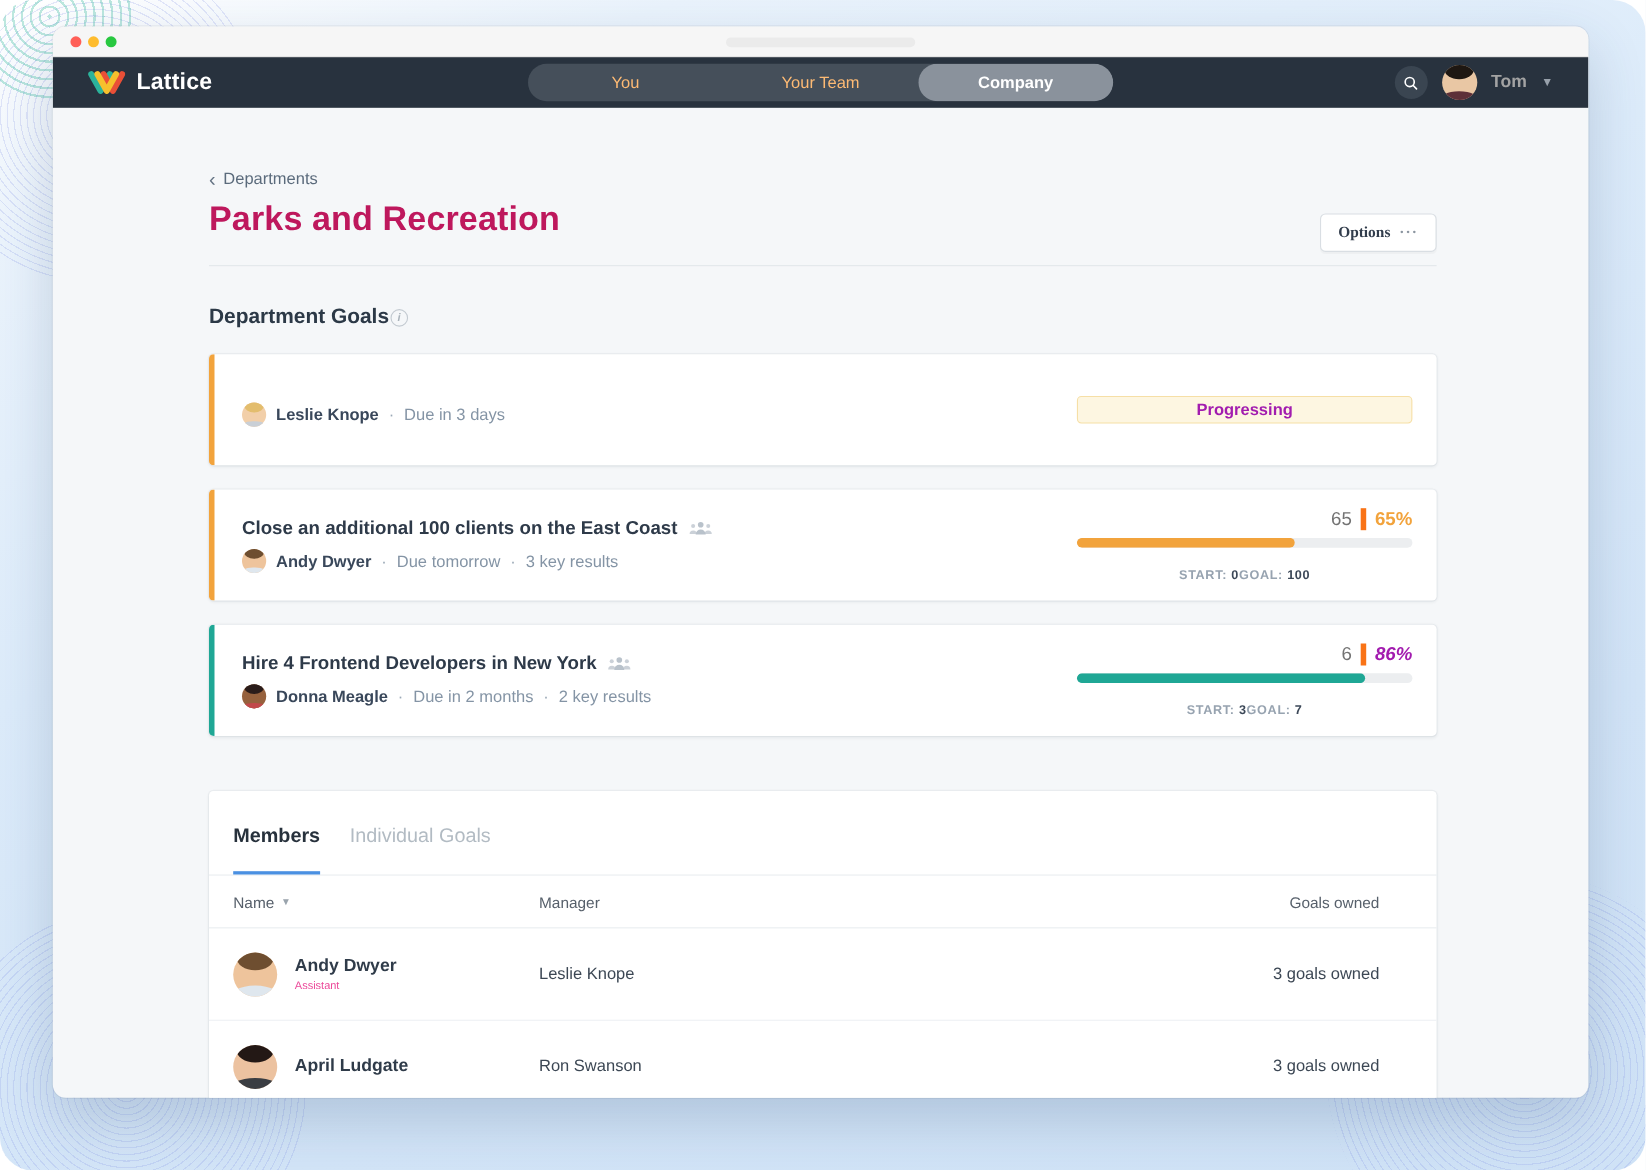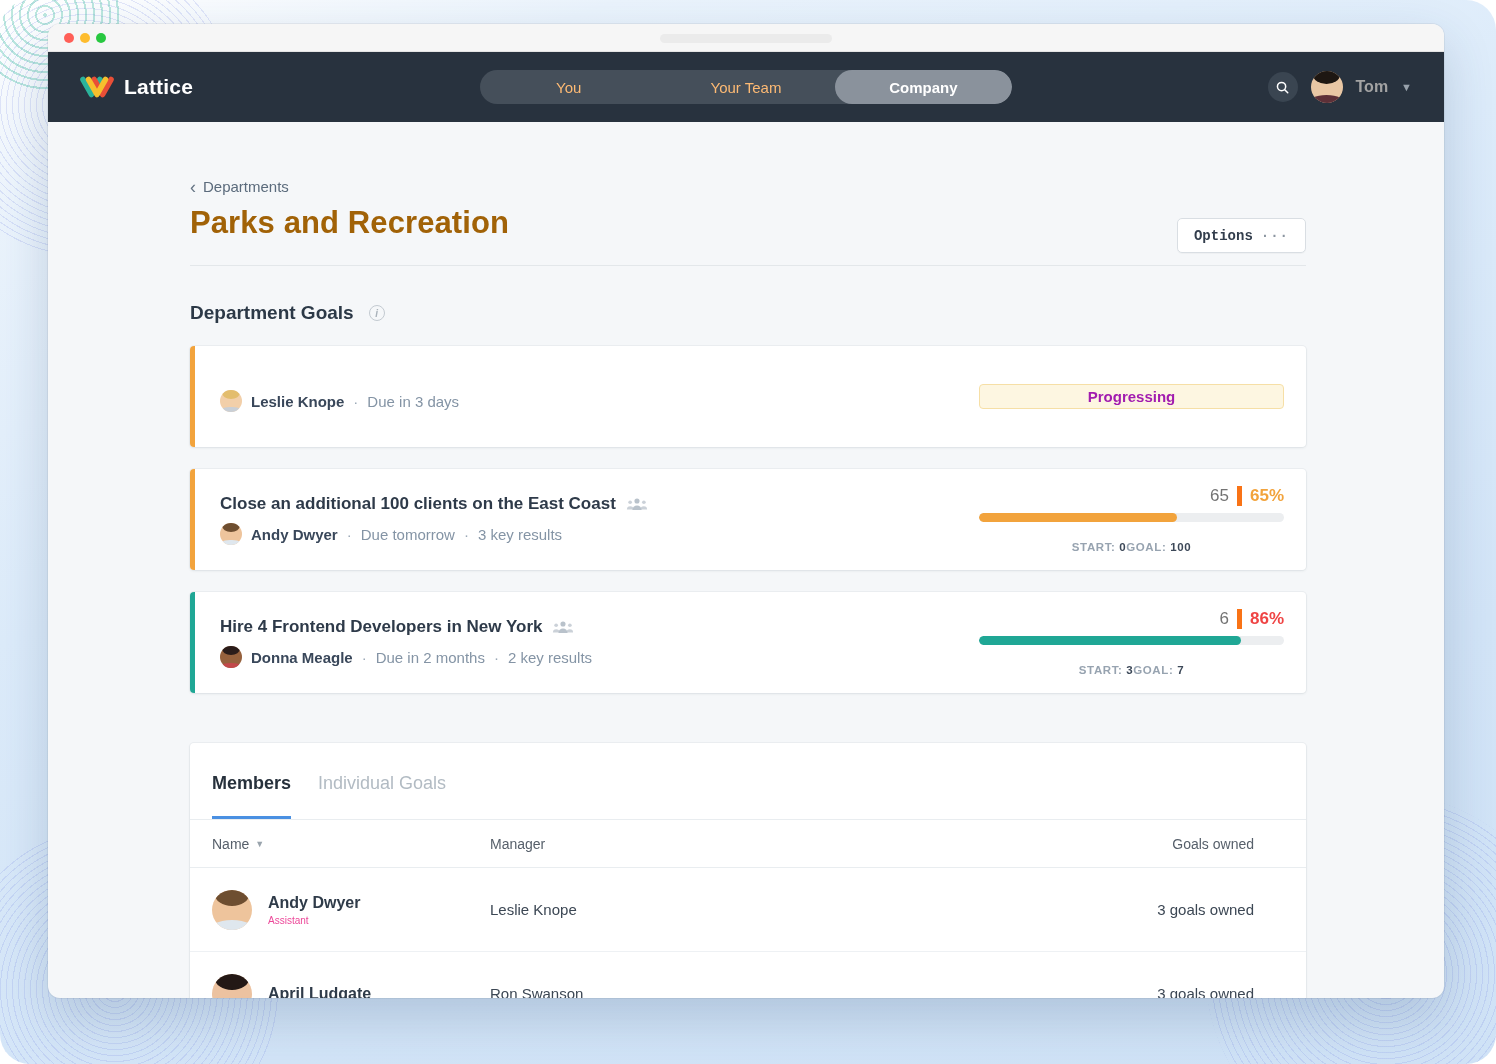--- a/index.html
+++ b/index.html
@@ -26,21 +26,21 @@
   }
   .titlebar{ height:28px; background:#f6f6f6; border-bottom:1px solid #e4e4e4; position:relative; }
   .dot{ position:absolute; top:9px; width:10px; height:10px; border-radius:50%; }
   .dot.red{ left:16px; background:#ff5f57; }
   .dot.yellow{ left:32px; background:#febc2e; }
   .dot.green{ left:48px; background:#28c840; }
   .drag-pill{ position:absolute; left:50%; top:10px; transform:translateX(-50%);
     width:172px; height:9px; border-radius:5px; background:#ebebeb; }
 
   
-  .navbar{ height:70px; background:#28323e; display:flex; align-items:center; padding:4px 32px; position:relative; }
+  .navbar{ height:46px; background:#28323e; display:flex; align-items:center; padding:4px 32px; position:relative; }
   .brand{ display:flex; align-items:center; gap:10px; cursor:pointer; }
   .brand-name{ color:#ffffff; font-size:21px; font-weight:700; letter-spacing:.2px; }
   .segmented{ position:absolute; left:50%; top:50%; transform:translate(-50%,-50%);
     width:532px; height:34px; border-radius:17px; background:#454f5a; display:flex; overflow:hidden; }
   .seg{ flex:1; display:flex; align-items:center; justify-content:center;
     font-size:15px; color:#fdba74; cursor:pointer; border-radius:17px; }
   .seg.active{ background:#8a929c; color:#ffffff; font-weight:700; }
   .nav-right{ margin-left:auto; display:flex; align-items:center; gap:13px; }
   .search-btn{ width:30px; height:30px; border-radius:50%; background:#3a4551;
     display:flex; align-items:center; justify-content:center; cursor:pointer; }
@@ -56,28 +56,28 @@
   .av-andy{ background:#eec49c; } .av-andy::before{ background:#6e4e30; } .av-andy::after{ background:#dfe7ee; }
   .av-donna{ background:#96613d; } .av-donna::before{ background:#2a1c1a; } .av-donna::after{ background:#c2484a; }
   .av-april{ background:#ecc2a0; } .av-april::before{ background:#231815; } .av-april::after{ background:#3a3d42; }
 
   
   .content{ padding:0 0 0 142px; }
   .content-inner{ width:1116px; }
   .breadcrumb{ margin-top:56px; color:#5b6b7c; font-size:15px; cursor:pointer; display:flex; align-items:center; gap:7px; }
   .bc-chev{ font-size:18px; line-height:14px; color:#657484; }
   .page-head{ position:relative; }
-  h1{ margin-top:10px; font-size:31px; font-weight:700; color:#a16207; letter-spacing:.1px; }
+  h1{ margin-top:10px; font-size:31px; font-weight:700; color:#be185d; letter-spacing:.1px; }
   .options-btn{ position:absolute; right:0; top:40px; height:35px; padding:0 16px;
     background:#ffffff; border:1px solid #d9dee3; border-radius:5px; cursor:pointer;
-    display:flex; align-items:center; gap:8px; font-family:Liberation Mono, monospace;
+    display:flex; align-items:center; gap:8px; font-family:Liberation Serif, serif;
     font-size:14px; font-weight:700; color:#323d4c; box-shadow:0 1px 1px rgba(0,0,0,.03); }
   .options-btn .dots{ color:#8b95a0; font-weight:700; letter-spacing:1px; }
   .rule{ border:none; border-top:1px solid #e3e7ea; margin-top:24px; }
-  .section-head{ margin-top:36px; display:flex; align-items:center; gap:15px; }
+  .section-head{ margin-top:36px; display:flex; align-items:center; gap:1px; }
   .section-head h2{ font-size:19px; font-weight:700; color:#2c3947; }
   .info-icon{ width:16px; height:16px; border:1px solid #c3cad1; border-radius:50%;
     color:#a9b2ba; font-size:10px; display:flex; align-items:center; justify-content:center; font-style:italic; font-weight:700; }
 
   
   .goal-card{ position:relative; background:#ffffff; border-radius:4px; height:101px; margin-top:22px;
     box-shadow:0 1px 3px rgba(30,50,70,.08), 0 0 0 1px rgba(30,50,70,.04);
     display:flex; align-items:center; overflow:hidden; }
   .stripe{ position:absolute; left:0; top:0; bottom:0; width:5px; }
   .goal-main{ padding-left:30px; flex:1; min-width:0; }
@@ -259,21 +259,21 @@
               <span class="owner">Donna Meagle</span>
               <span class="meta-sep">·</span>
               <span class="meta-gray">Due in 2 months</span>
               <span class="meta-sep">·</span>
               <span class="meta-gray">2 key results</span>
             </div>
           </div>
           <div class="goal-right">
             <div class="val-row">
               <span class="val">6</span>
-              <span class="pct" style="color: #ef4444;">86%</span>
+              <span class="pct" style="color: #a21caf; font-style: italic;">86%</span>
             </div>
             <div class="track">
               <div class="fill" style="width: 86%; background: rgb(31, 167, 149);"></div>
             </div>
             <div class="sg-row">
               <span><span>START:</span> <b>3</b></span>
               <span><span>GOAL:</span> <b>7</b></span>
             </div>
           </div>
         </div>

